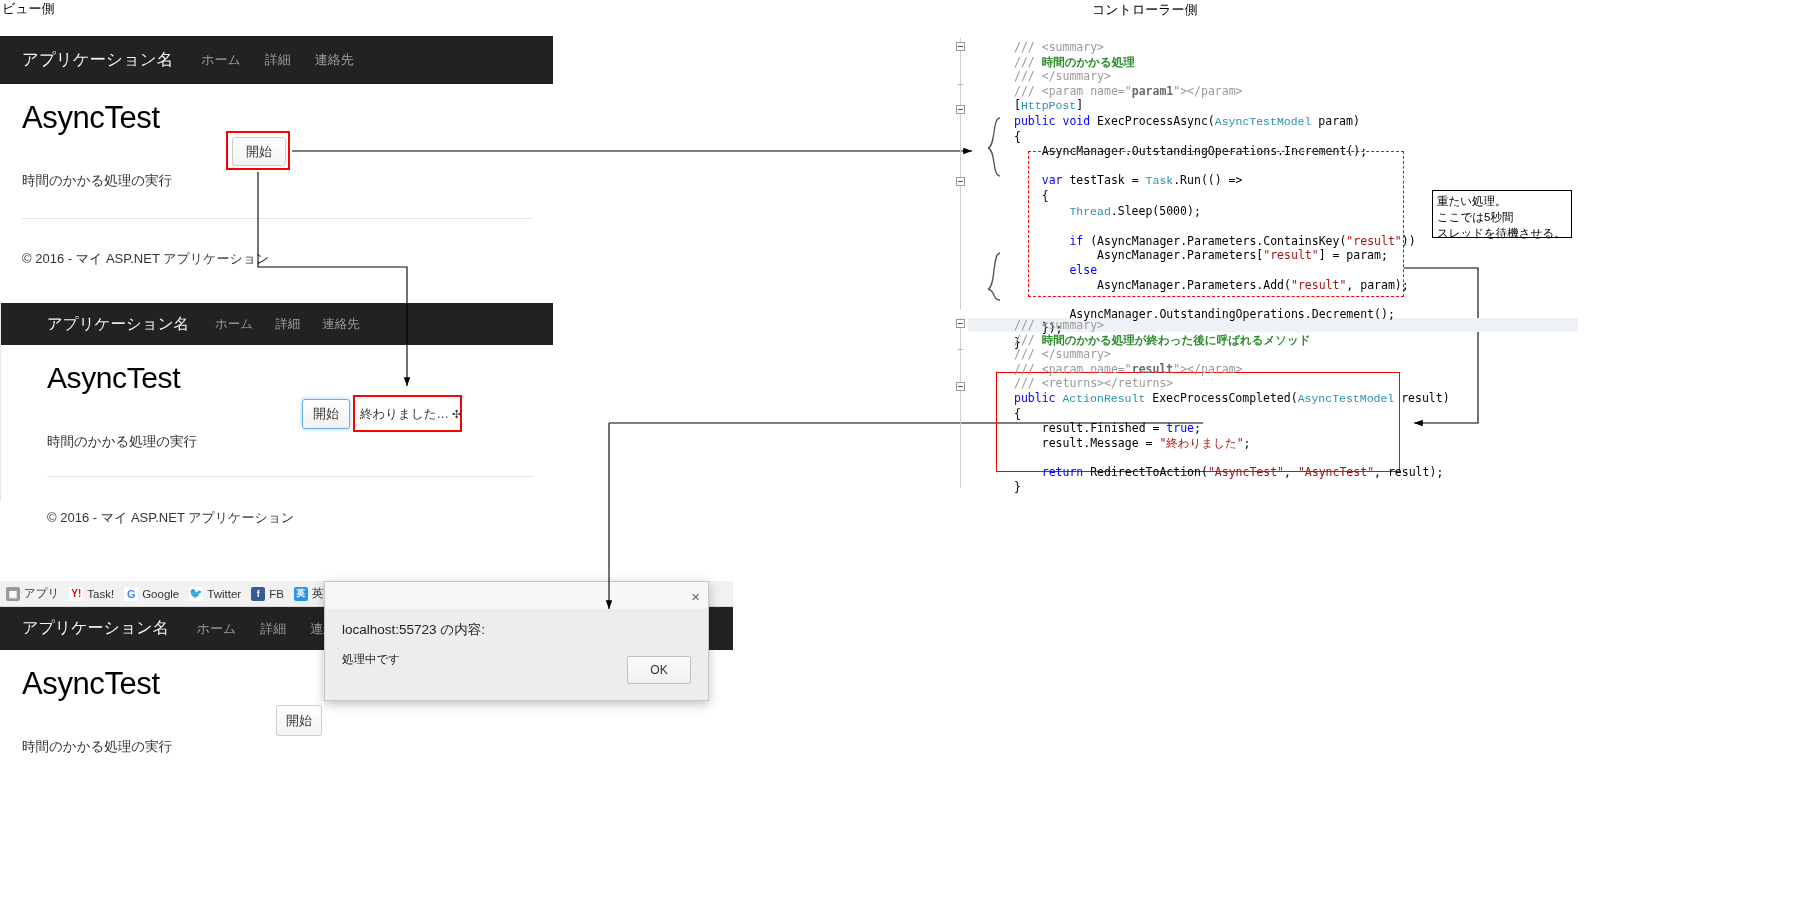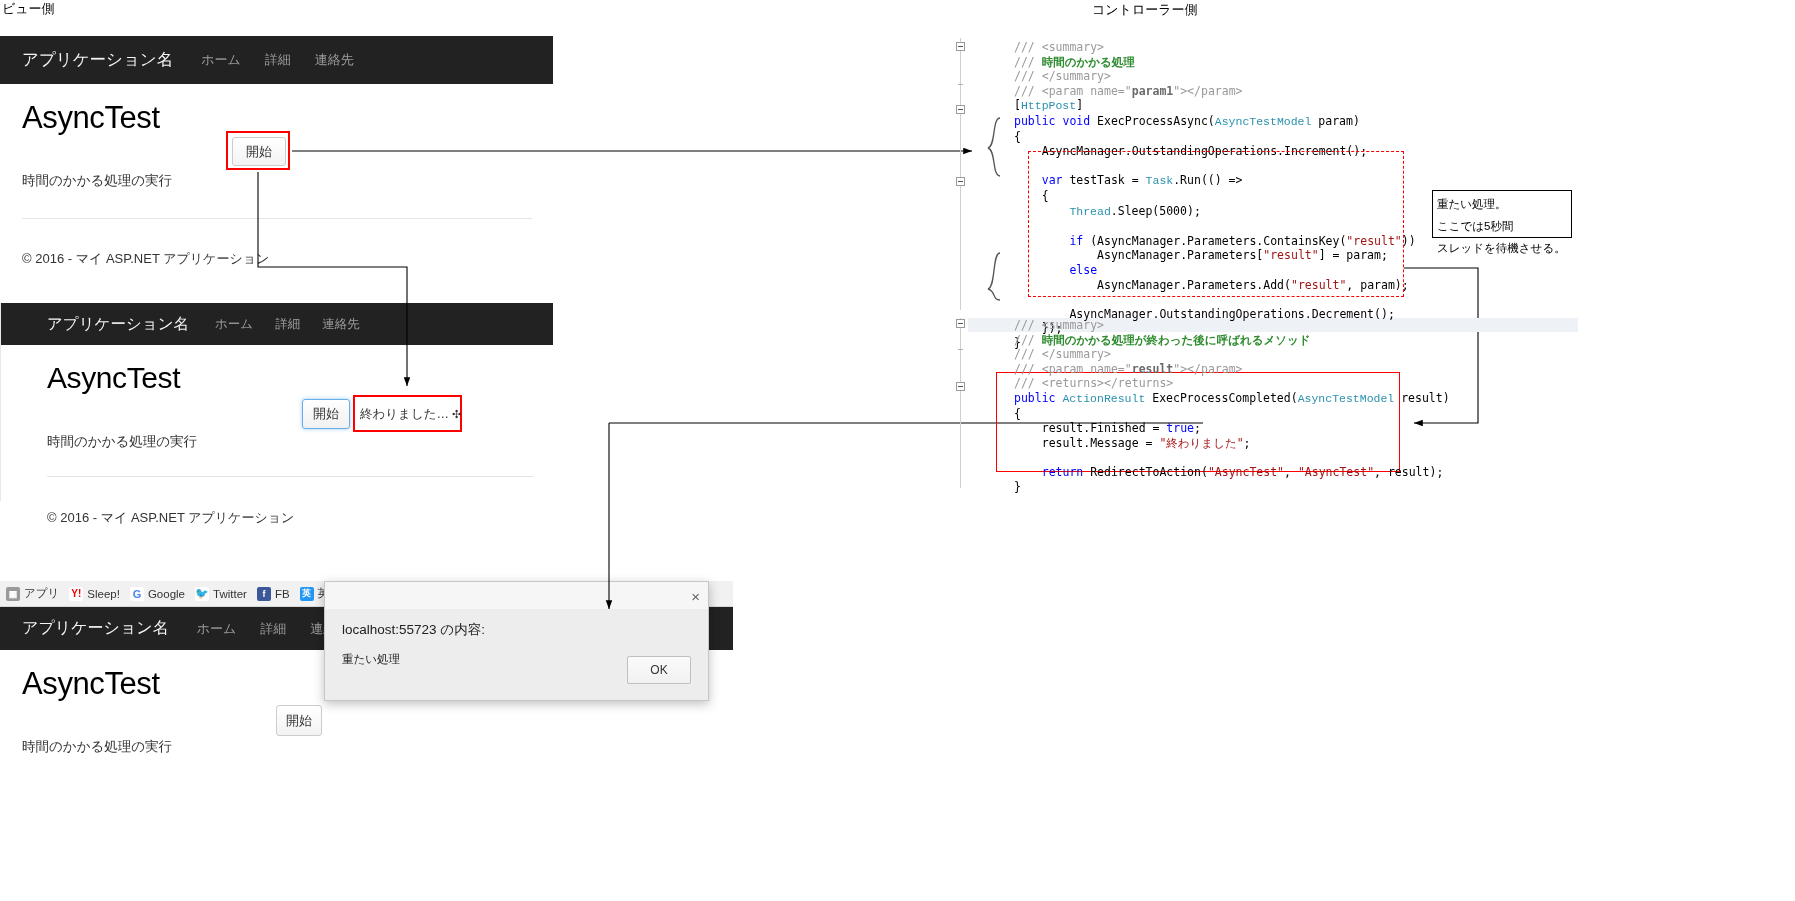--- a/index.html
+++ b/index.html
@@ -64,21 +64,21 @@
   
   .gutterline{background:#cfcfcf;width:1px;}
   .foldbox{width:9px;height:9px;border:1px solid #9a9a9a;background:#fff;
     box-sizing:border-box;display:flex;align-items:center;justify-content:center;}
   .foldbox:before{content:"";display:block;width:5px;height:1px;background:#555;}
   .tick{width:5px;height:1px;background:#b0b0b0;}
 
   .dash-red{border:1px dashed #ff0000;box-sizing:border-box;}
   .solid-red{border:1px solid #ff0000;box-sizing:border-box;}
   .note{border:1px solid #000;background:#fff;box-sizing:border-box;
-    font-size:11.5px;line-height:22px;color:#000;padding:2px 4px;white-space:pre;}
+    font-size:11.5px;line-height:16px;color:#000;padding:2px 4px;white-space:pre;}
 
   .hl-line{background:#eef1f6;}
   svg{display:block;overflow:visible;}
 </style>
 </head>
 <body>
 
 <div class="abs caption" style="left:2px;top:0px;">ビュー側</div>
 <div class="abs caption" style="left:1092px;top:1px;">コントローラー側</div>
 
@@ -123,21 +123,21 @@
 </div>
 
 <div class="abs panel" style="left:0;top:581px;width:733px;height:204px;background:#fff;">
   <div class="bookmarks" style="height:26px;">
     <div class="bm">
       <span class="bmico" style="background:#9a9a9a;">▦</span>
       <span>アプリ</span>
     </div>
     <div class="bm">
       <span class="bmico" style="background:#fff;color:#e00;font-size:10px;">Y!</span>
-      <span>Sleep!</span>
+      <span>Task!</span>
     </div>
     <div class="bm">
       <span class="bmico" style="background:#fff;color:#4285f4;font-size:11px;">G</span>
       <span>Google</span>
     </div>
     <div class="bm">
       <span class="bmico" style="background:#fff;color:#1da1f2;font-size:11px;">🐦</span>
       <span>Twitter</span>
     </div>
     <div class="bm">
@@ -166,21 +166,21 @@
 </div>
 <div class="abs btn-default" style="left:276px;top:705px;width:44px;height:29px;font-size:13px;">開始</div>
 
 <div class="abs dialog" style="left:324px;top:581px;width:385px;height:120px;">
   <div class="dialog-head">
     <span class="dlg-close">×</span>
   </div>
 </div>
 <div class="abs" style="left:325px;top:609px;width:383px;height:90px;background:#ededed;">
   <div class="abs dlg-title" style="left:17px;top:12px;">localhost:55723 の内容:</div>
-  <div class="abs dlg-msg" style="left:17px;top:43px;">重たい処理</div>
+  <div class="abs dlg-msg" style="left:17px;top:43px;">処理中です</div>
 </div>
 <div class="abs dlg-ok" style="left:627px;top:656px;">OK</div>
 
 <svg class="abs" style="left:0;top:0;width:1795px;height:901px;pointer-events:none;">
   <defs>
     <marker id="ah" markerWidth="9" markerHeight="9" refX="8" refY="3" orient="auto">
       <path d="M0,0 L8,3 L0,6 z" fill="#000"></path>
     </marker>
   </defs>
 

